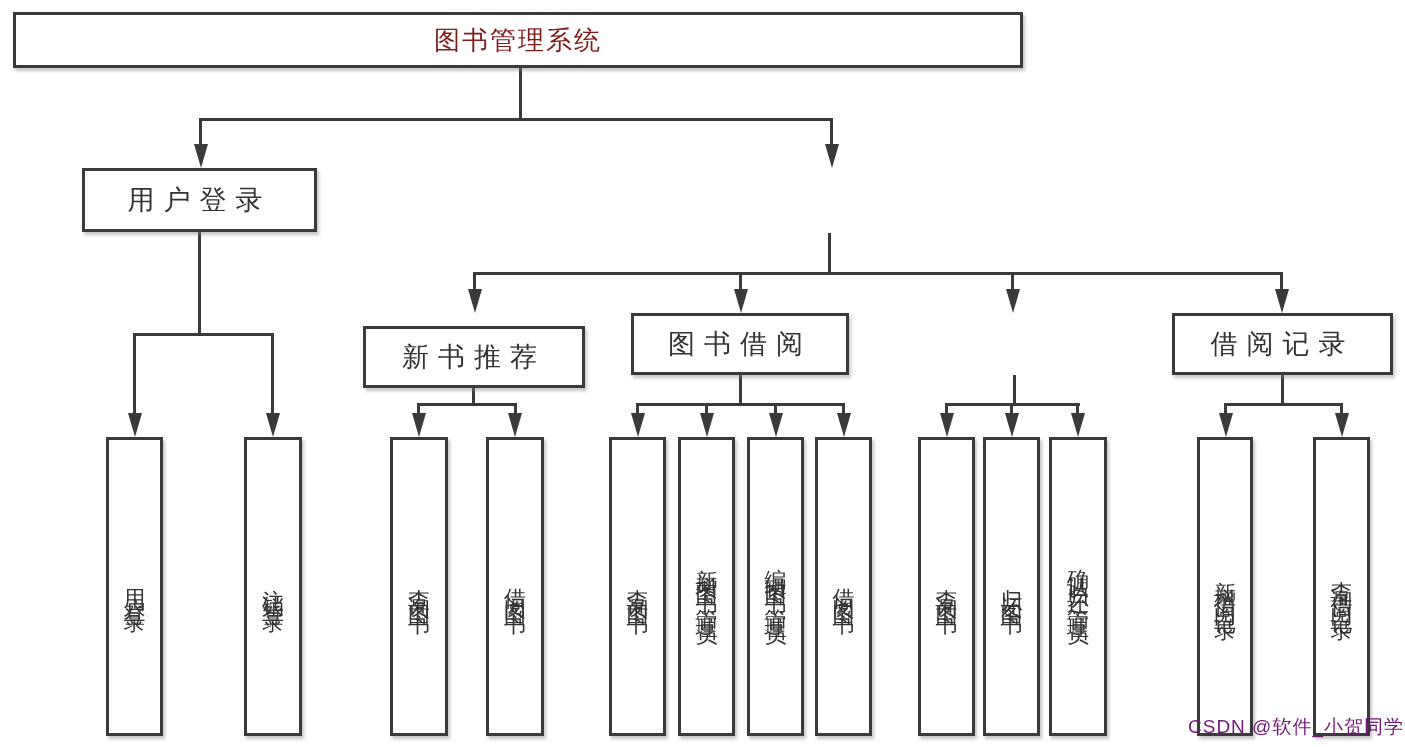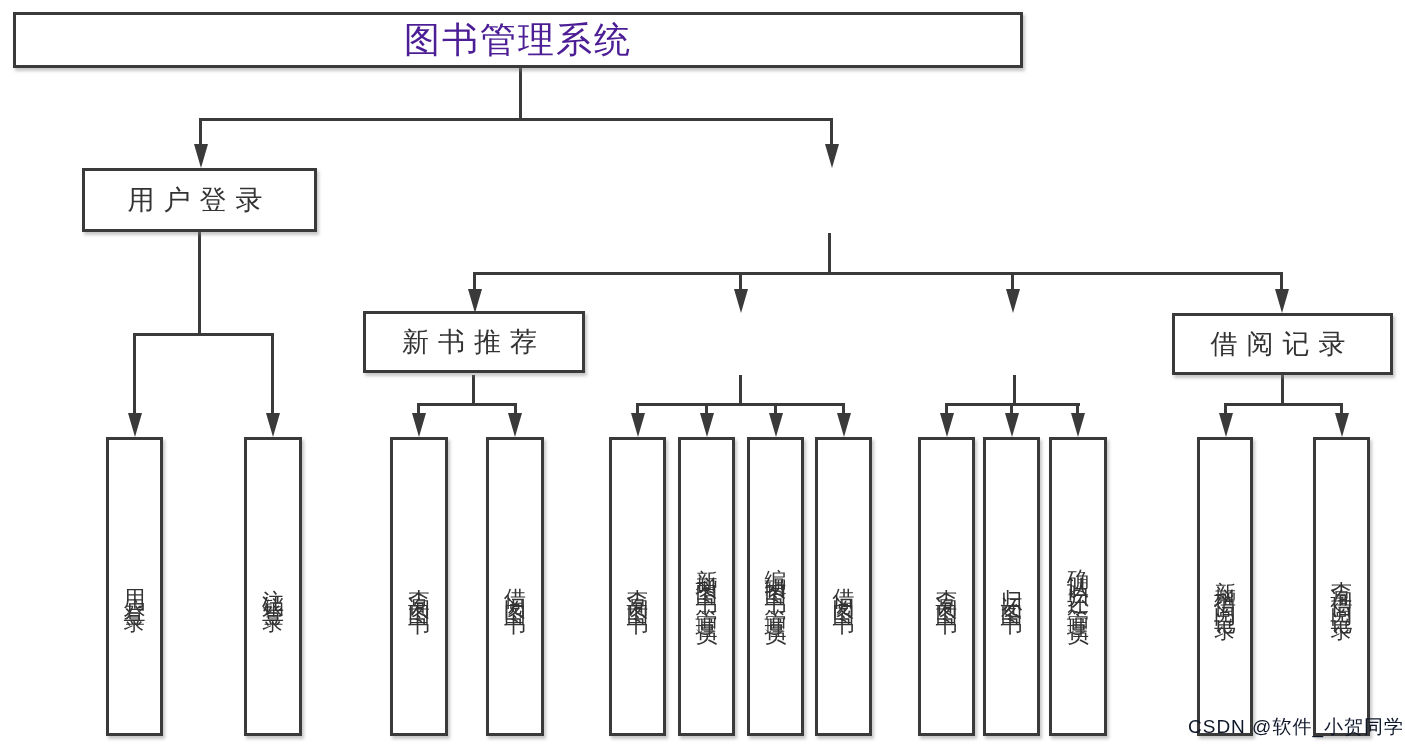--- a/index.html
+++ b/index.html
@@ -6,34 +6,34 @@
   .stage{
     position:relative;width:1405px;height:747px;background:#ffffff;overflow:hidden;
     font-family:"Liberation Sans","DejaVu Sans",sans-serif;color:#333333;
   }
   .box{
     position:absolute;box-sizing:border-box;border:3px solid #3a3a3a;background:#ffffff;
     display:flex;align-items:center;justify-content:center;
     box-shadow:2px 3px 3px rgba(130,130,130,0.45);
   }
   .hlabel{font-size:27px;letter-spacing:9px;white-space:nowrap;color:#333333;}
-  .rootlabel{font-size:36px;letter-spacing:2px;white-space:nowrap;color:#4c1d95;}
+  .rootlabel{font-size:26px;letter-spacing:2px;white-space:nowrap;color:#7f1d1d;}
   .vtext{
     writing-mode:vertical-rl;text-orientation:mixed;
     font-size:22px;letter-spacing:8px;white-space:nowrap;color:#333333;
   }
   .line{position:absolute;background:#3a3a3a;}
   .arrow{
     position:absolute;width:0;height:0;
     border-left:7px solid transparent;border-right:7px solid transparent;
     border-top:24px solid #3a3a3a;
   }
   .watermark{
     position:absolute;left:1188px;top:714px;font-size:19px;letter-spacing:1px;
-    color:#0f172a;white-space:nowrap;
+    color:#701a75;white-space:nowrap;
   }
 </style>
 </head>
 <body>
 
 <div class="stage">
 
   <div class="line" style="left:519px;top:67px;width:3px;height:54px"></div>
   <div class="line" style="left:199px;top:118px;width:634px;height:3px"></div>
   <div class="line" style="left:199px;top:121px;width:3px;height:26px"></div>
@@ -94,22 +94,25 @@
   <div class="arrow" style="left:1335px;top:413px"></div>
 
   <div class="box" style="left:13px;top:12px;width:1010px;height:56px">
     <span class="rootlabel">图书管理系统</span>
   </div>
 
   <div class="box" style="left:82px;top:168px;width:235px;height:64px">
     <span class="hlabel">用户登录</span>
   </div>
 
-  <div class="box" style="left:363px;top:311px;width:222px;height:62px">
+  <div class="box" style="left:363px;top:326px;width:222px;height:62px">
     <span class="hlabel">新书推荐</span>
+  </div>
+  <div class="box" style="left:631px;top:313px;width:218px;height:62px">
+    <span class="hlabel">图书借阅</span>
   </div>
   <div class="box" style="left:1172px;top:313px;width:221px;height:62px">
     <span class="hlabel">借阅记录</span>
   </div>
 
   <div class="box" style="left:106px;top:437px;width:57px;height:299px">
     <span class="vtext">用户登录</span>
   </div>
   <div class="box" style="left:244px;top:437px;width:58px;height:299px">
     <span class="vtext">注销登录</span>

